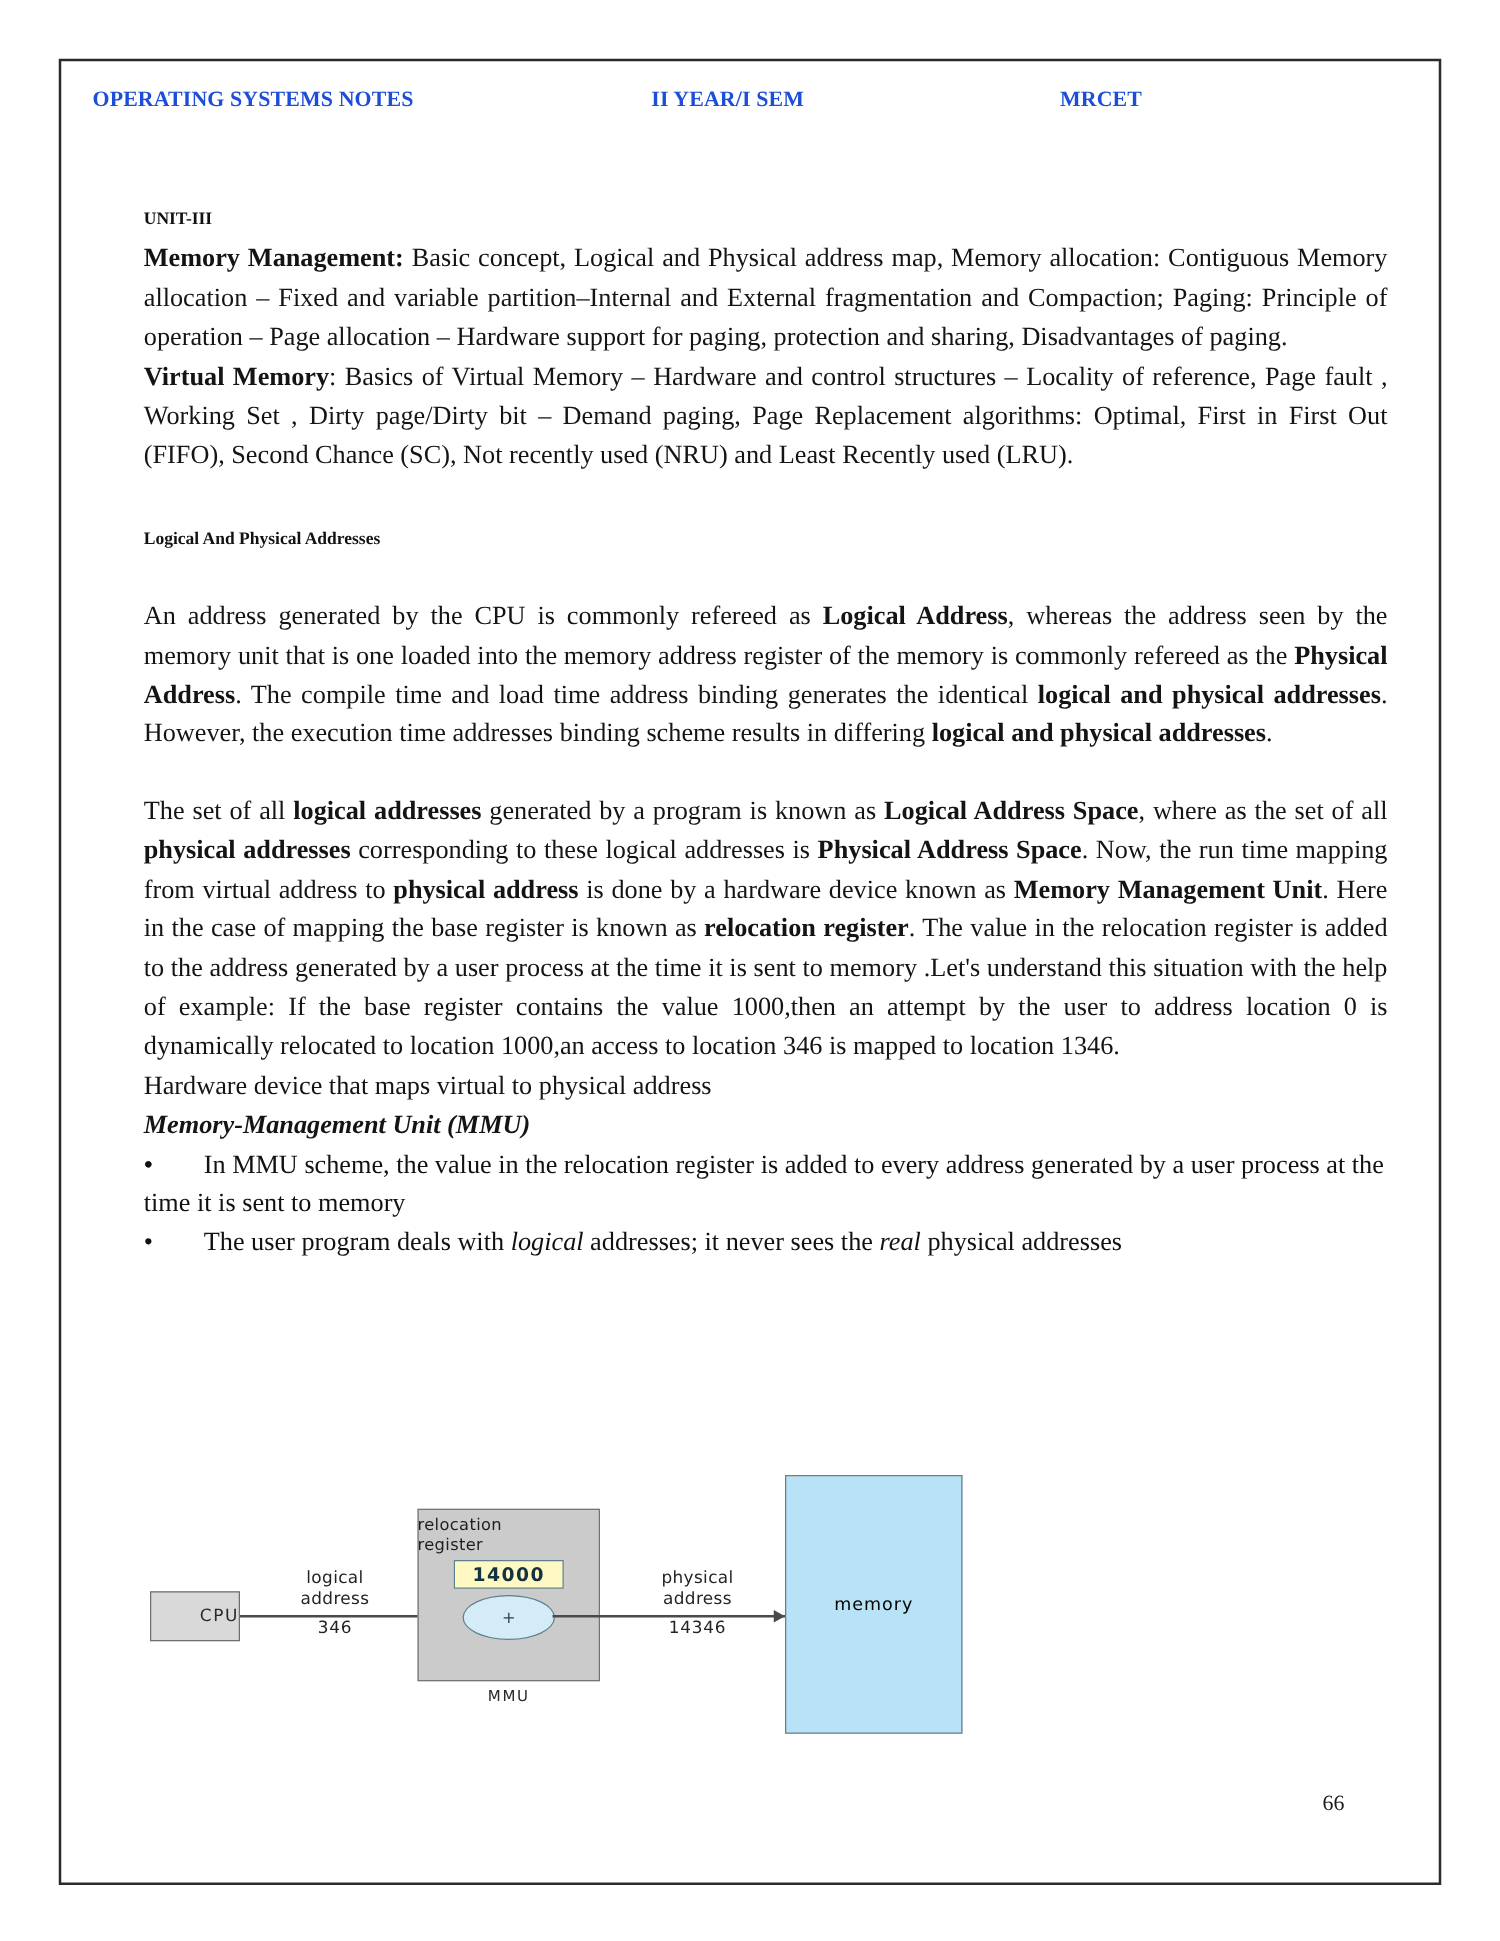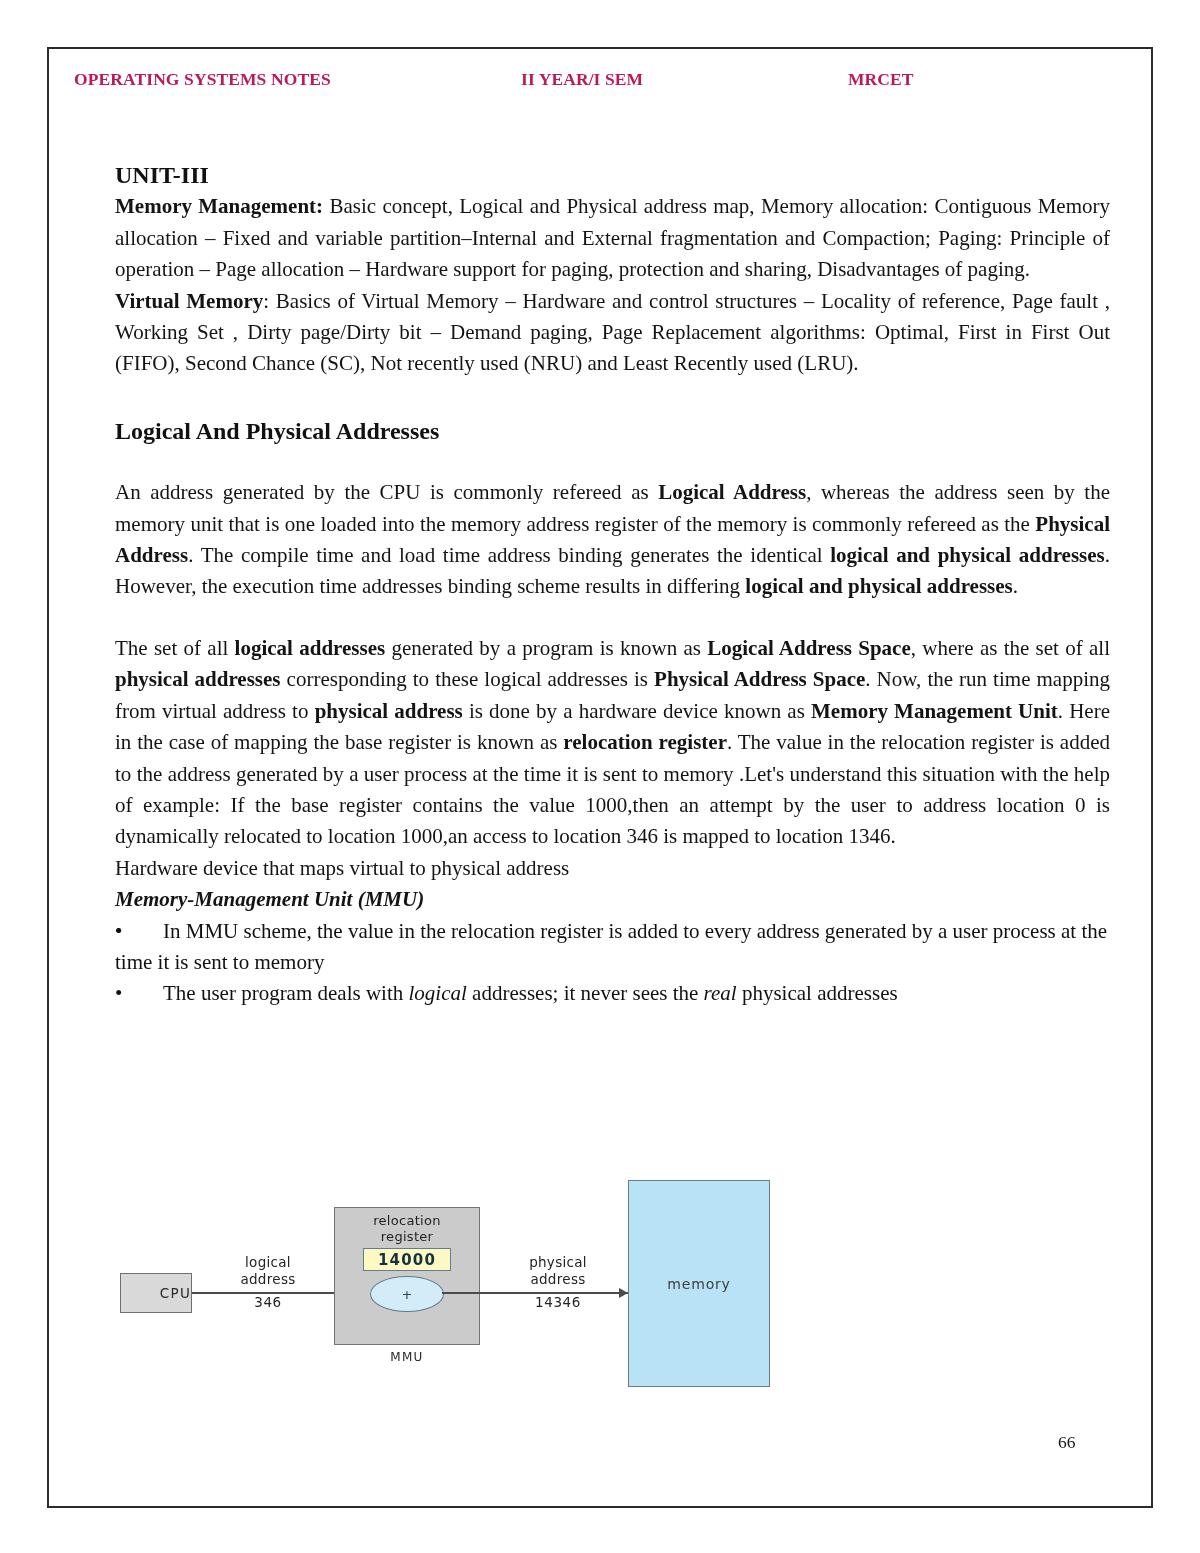--- a/index.html
+++ b/index.html
@@ -34,21 +34,21 @@
     height: 1553px;
   }
 
   
   .doc-header {
     position: absolute;
     left: 74px;
     top: 69px;
     width: 1040px;
     height: 26px;
-    color: #be185d;
+    color: #1d4ed8;
     font-weight: bold;
     font-size: 17.5px;
     letter-spacing: 0.1px;
     font-family: "Liberation Serif", "DejaVu Serif", serif;
     white-space: nowrap;
   }
   .doc-header .h-left   { position: absolute; left: 0px;   top: 0; }
   .doc-header .h-center { position: absolute; left: 447px; top: 0; }
   .doc-header .h-right  { position: absolute; left: 774px; top: 0; }
 
@@ -67,21 +67,21 @@
     color: #141414;
   }
   .p.just { text-align: justify; text-align-last: left; }
   .b { font-weight: bold; }
   .i { font-style: italic; }
   .bi { font-weight: bold; font-style: italic; }
   .spacer-md { height: 30px; }
   .spacer-lg { height: 36px; }
 
   .heading {
-    font-size: 24px;
+    font-size: 14px;
     font-weight: bold;
     line-height: 31.4px;
     margin: 0;
   }
 
   
   .bullet-row {
     position: relative;
     font-size: 21px;
     line-height: 31.4px;
@@ -136,21 +136,21 @@
     height: 138px;
     background: #cbcbcb;
     border: 1.2px solid #757575;
     box-sizing: border-box;
   }
   .dg-mmu-title {
     position: absolute;
     left: 224px;
     top: 41px;
     width: 146px;
-    text-align: center;
+    text-align: left;
     font-size: 13px;
     line-height: 16px;
     color: #1f1f1f;
     letter-spacing: 0.3px;
   }
   .dg-reloc-val {
     position: absolute;
     left: 253px;
     top: 76px;
     width: 88px;
@@ -199,21 +199,21 @@
     width: 142px;
     height: 207px;
     background: #b8e2f5;
     border: 1.3px solid #6d7d85;
     box-sizing: border-box;
     display: flex;
     align-items: center;
     justify-content: center;
     font-size: 14px;
     letter-spacing: 0.8px;
-    color: #404040;
+    color: #000000;
   }
   .dg-line {
     position: absolute;
     background: #4a4a4a;
     height: 1.6px;
   }
   .dg-arrow {
     position: absolute;
     width: 0; height: 0;
     border-top: 5px solid transparent;

